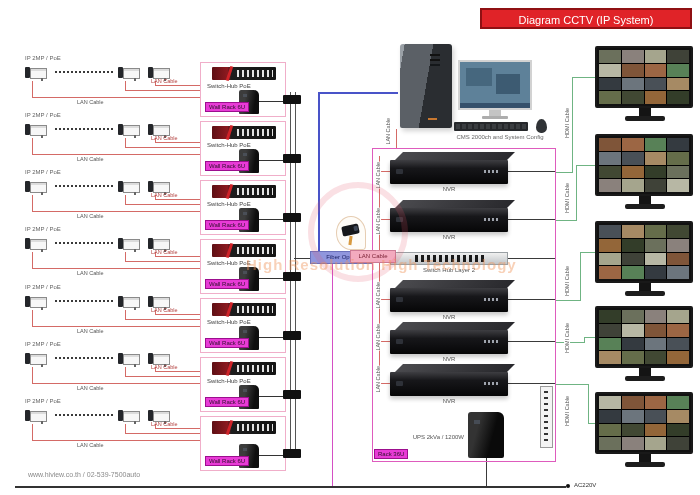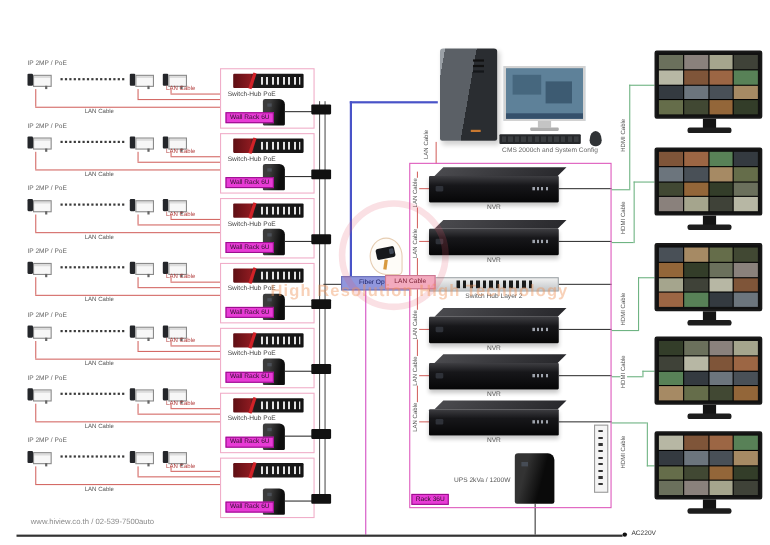--- a/index.html
+++ b/index.html
@@ -125,20 +125,21 @@
   .footer-contact{position:absolute;left:28px;top:471px;font-size:7px;color:#8a8a8a;}
   .power-line{position:absolute;left:15px;top:486px;width:551px;height:1.5px;background:#333;}
   .power-dot{position:absolute;left:566px;top:484px;width:4px;height:4px;border-radius:50%;background:#111;}
   .power-label{position:absolute;left:574px;top:482px;font-size:6px;color:#333;}
 </style>
 </head>
 <body>
 
 <div id="canvas">
 
+  <div class="banner">Diagram CCTV (IP System)</div>
 
   <div class="wm-ring"></div>
   <div class="wm-tag">High Resolution High Technology</div>
 
   <div id="camera-rows">
 
       <div class="cam-row" style="top: 55px;">
         <div class="cam-type">IP 2MP / PoE</div>
         <div class="cam" style="left:0;top:9px">
           <div class="cam-lens"></div>

